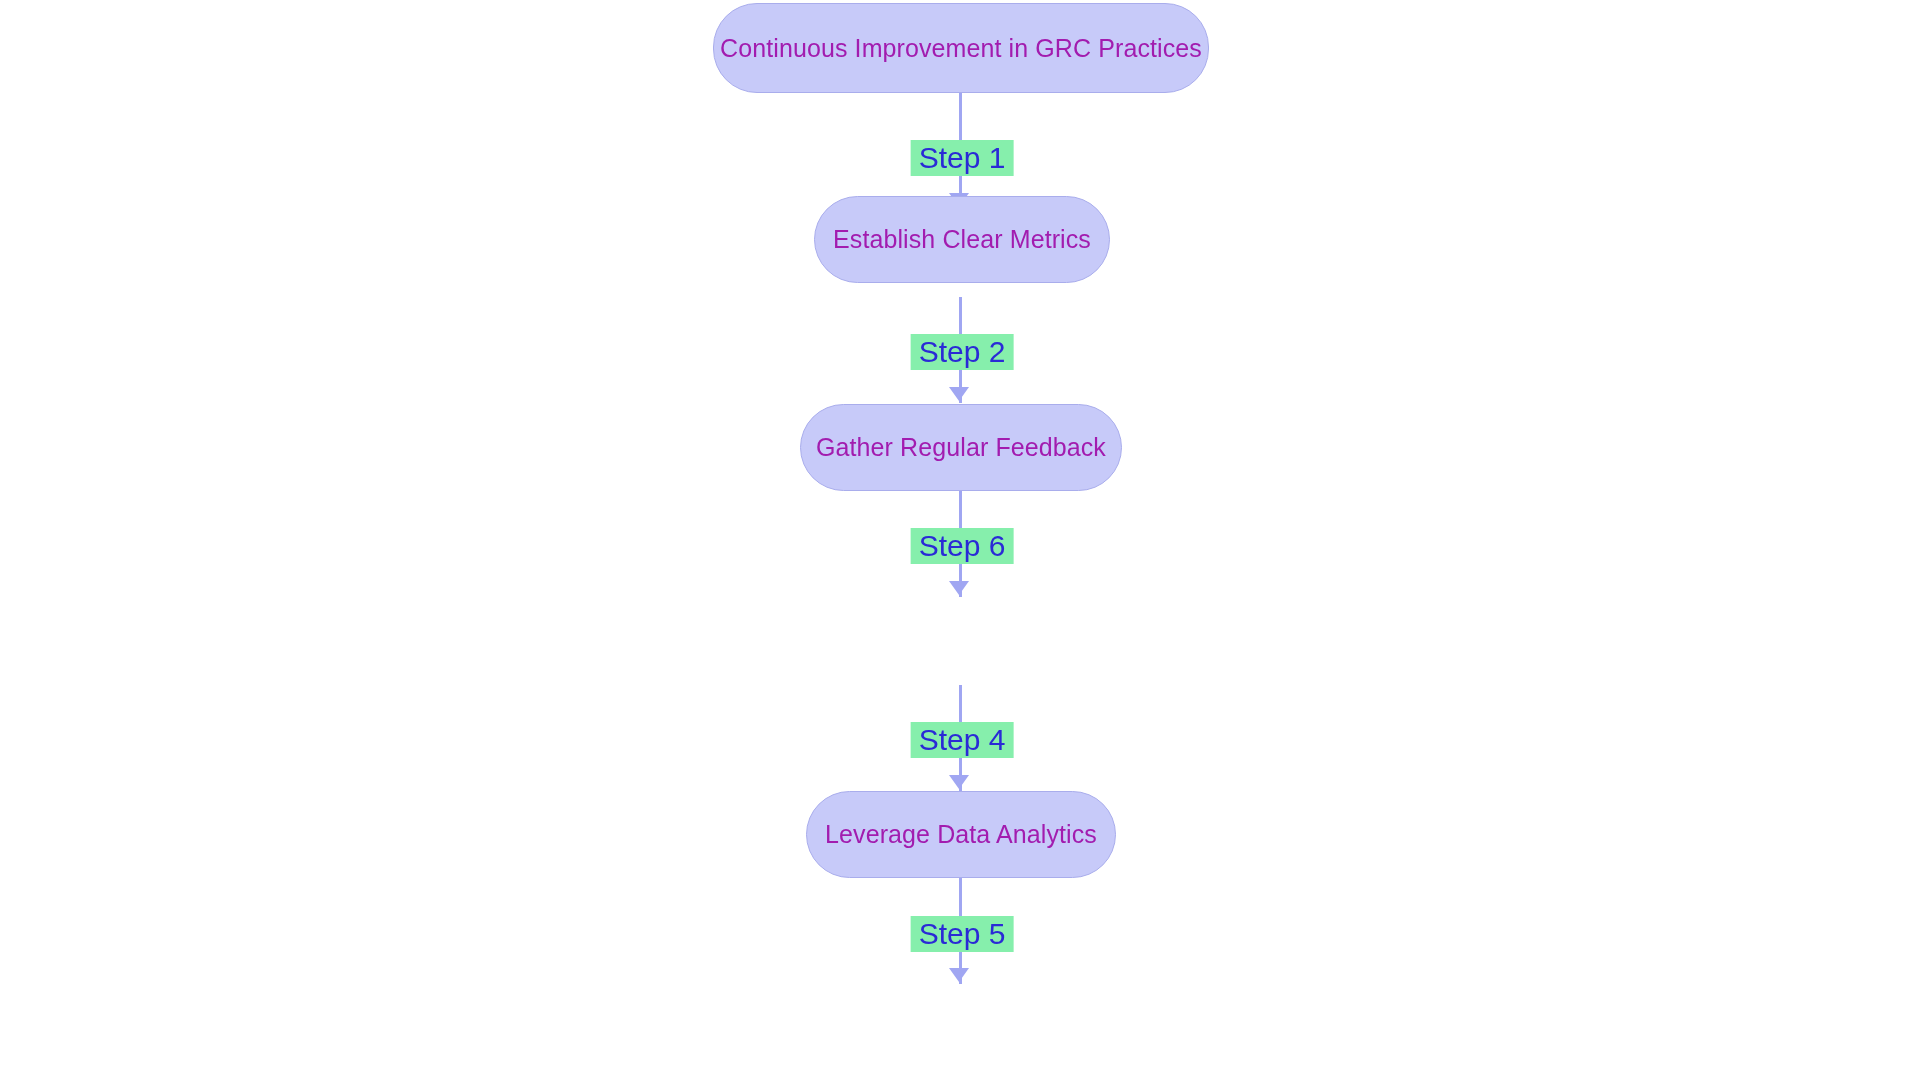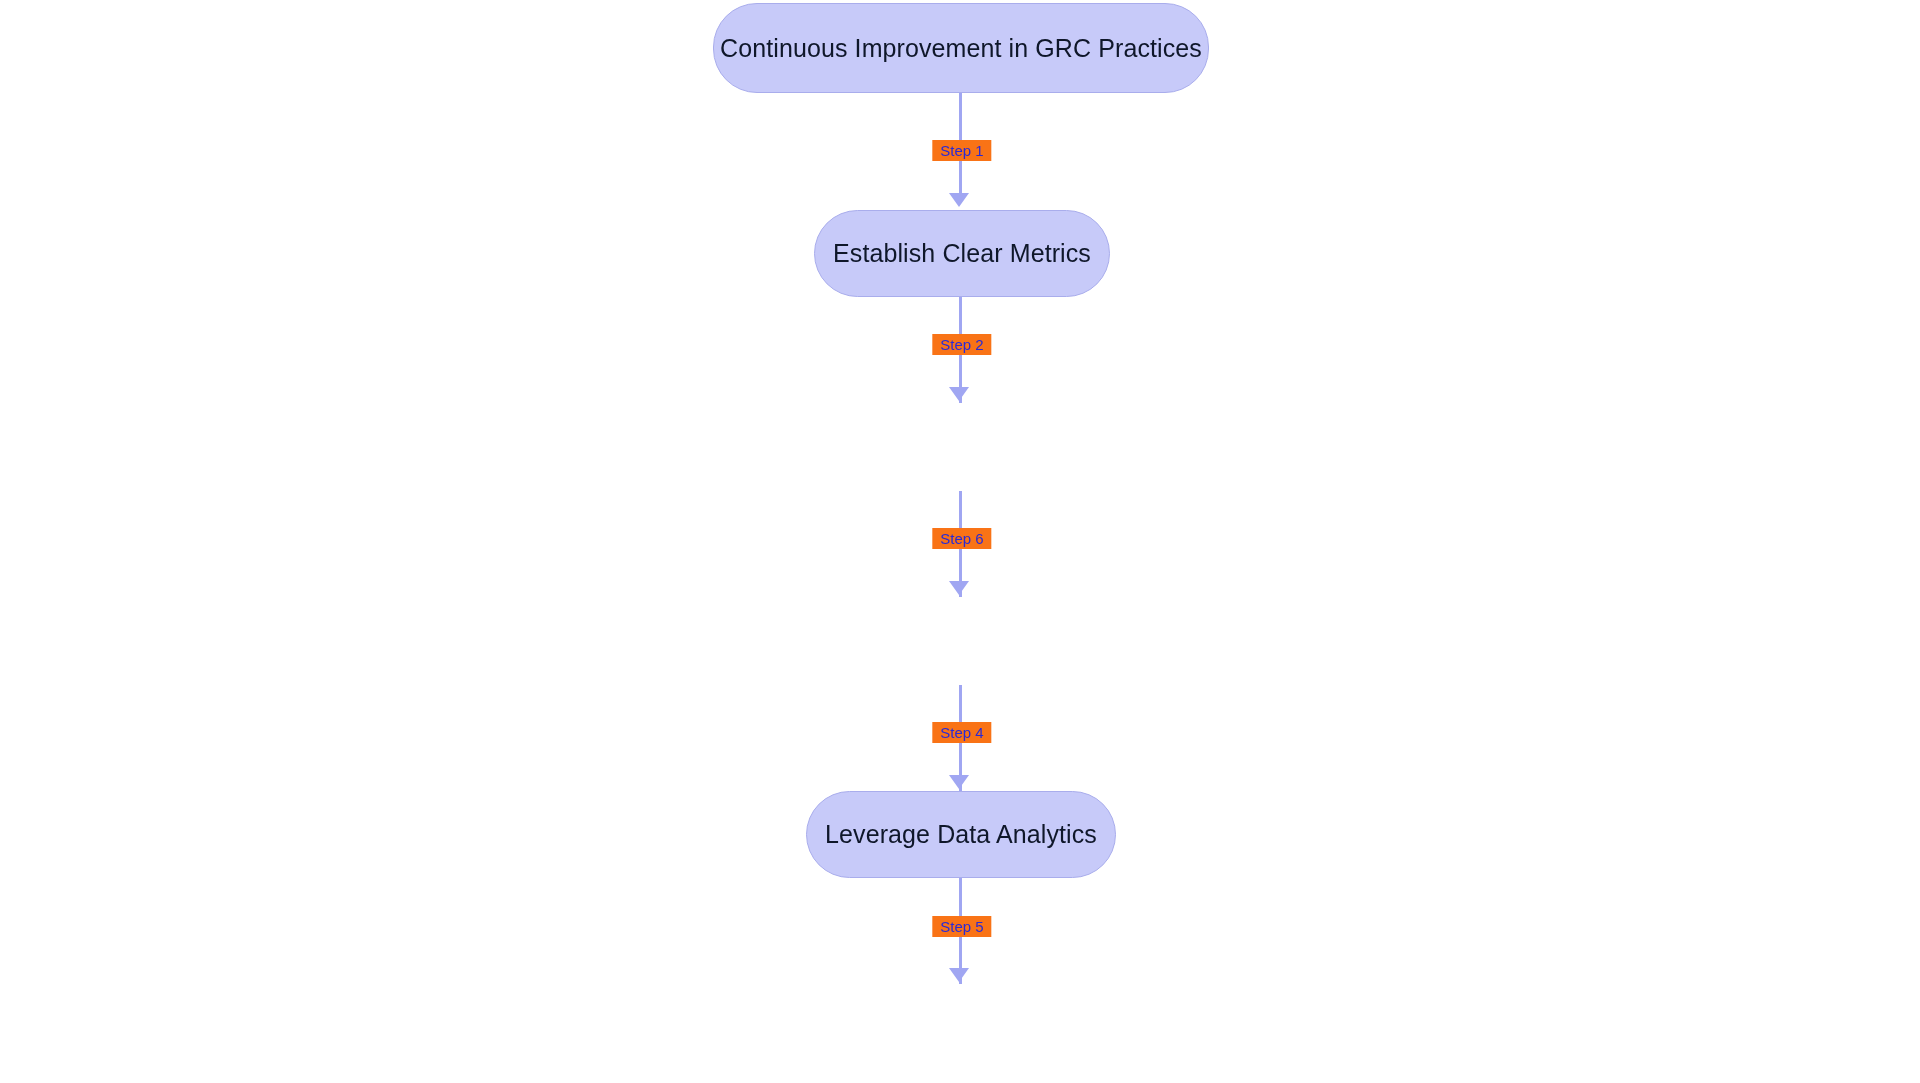--- a/index.html
+++ b/index.html
@@ -31,26 +31,26 @@
     background: #c7caf9;
     border: 1.4px solid #a9adec;
     border-radius: 44px;
     color: #3333cc;
     white-space: nowrap;
     letter-spacing: 0.1px;
   }
   .node-label {
     font-size: 25px;
     line-height: 1;
-    color: #0f172a;
+    color: #a21caf;
     font-weight: 400;
   }
 
   .node-1 { left: 713px;  top: 3px;   width: 496px; height: 90px;  }
-  .node-2 { left: 814px;  top: 210px; width: 296px; height: 87px;  }
+  .node-2 { left: 814px;  top: 196px; width: 296px; height: 87px;  }
   .node-3 { left: 800px;  top: 404px; width: 322px; height: 87px;  }
   .node-4 { left: 782px;  top: 597px; width: 358px; height: 88px;  }
   .node-5 { left: 806px;  top: 791px; width: 310px; height: 87px;  }
   .node-6 { left: 838px;  top: 984px; width: 244px; height: 88px;  }
 
   
   .edge {
     position: absolute;
     left: 959px;
     width: 2.6px;
@@ -74,24 +74,24 @@
   }
   .arrowhead-1 { top: 193px; }
   .arrowhead-2 { top: 387px; }
   .arrowhead-3 { top: 581px; }
   .arrowhead-4 { top: 775px; }
   .arrowhead-5 { top: 968px; }
 
   
   .edge-label {
     position: absolute;
-    font-size: 15px;
+    font-size: 30px;
     line-height: 1;
     color: #2a2ad6;
-    background: #f97316;
+    background: #86efac;
     padding: 3px 8px;
     white-space: nowrap;
     transform: translateX(-50%);
   }
   .edge-label-1 { left: 962px; top: 140px; }
   .edge-label-2 { left: 962px; top: 334px; }
   .edge-label-3 { left: 962px; top: 528px; }
   .edge-label-4 { left: 962px; top: 722px; }
   .edge-label-5 { left: 962px; top: 916px; }
 </style>
@@ -109,20 +109,23 @@
   <div class="edge-label edge-label-1">Step 1</div>
 
   <div class="node node-2">
     <span class="node-label">Establish Clear Metrics</span>
   </div>
 
   <div class="edge edge-2"></div>
   <div class="arrowhead arrowhead-2"></div>
   <div class="edge-label edge-label-2">Step 2</div>
 
+  <div class="node node-3">
+    <span class="node-label">Gather Regular Feedback</span>
+  </div>
 
   <div class="edge edge-3"></div>
   <div class="arrowhead arrowhead-3"></div>
   <div class="edge-label edge-label-3">Step 6</div>
 
 
   <div class="edge edge-4"></div>
   <div class="arrowhead arrowhead-4"></div>
   <div class="edge-label edge-label-4">Step 4</div>
 

